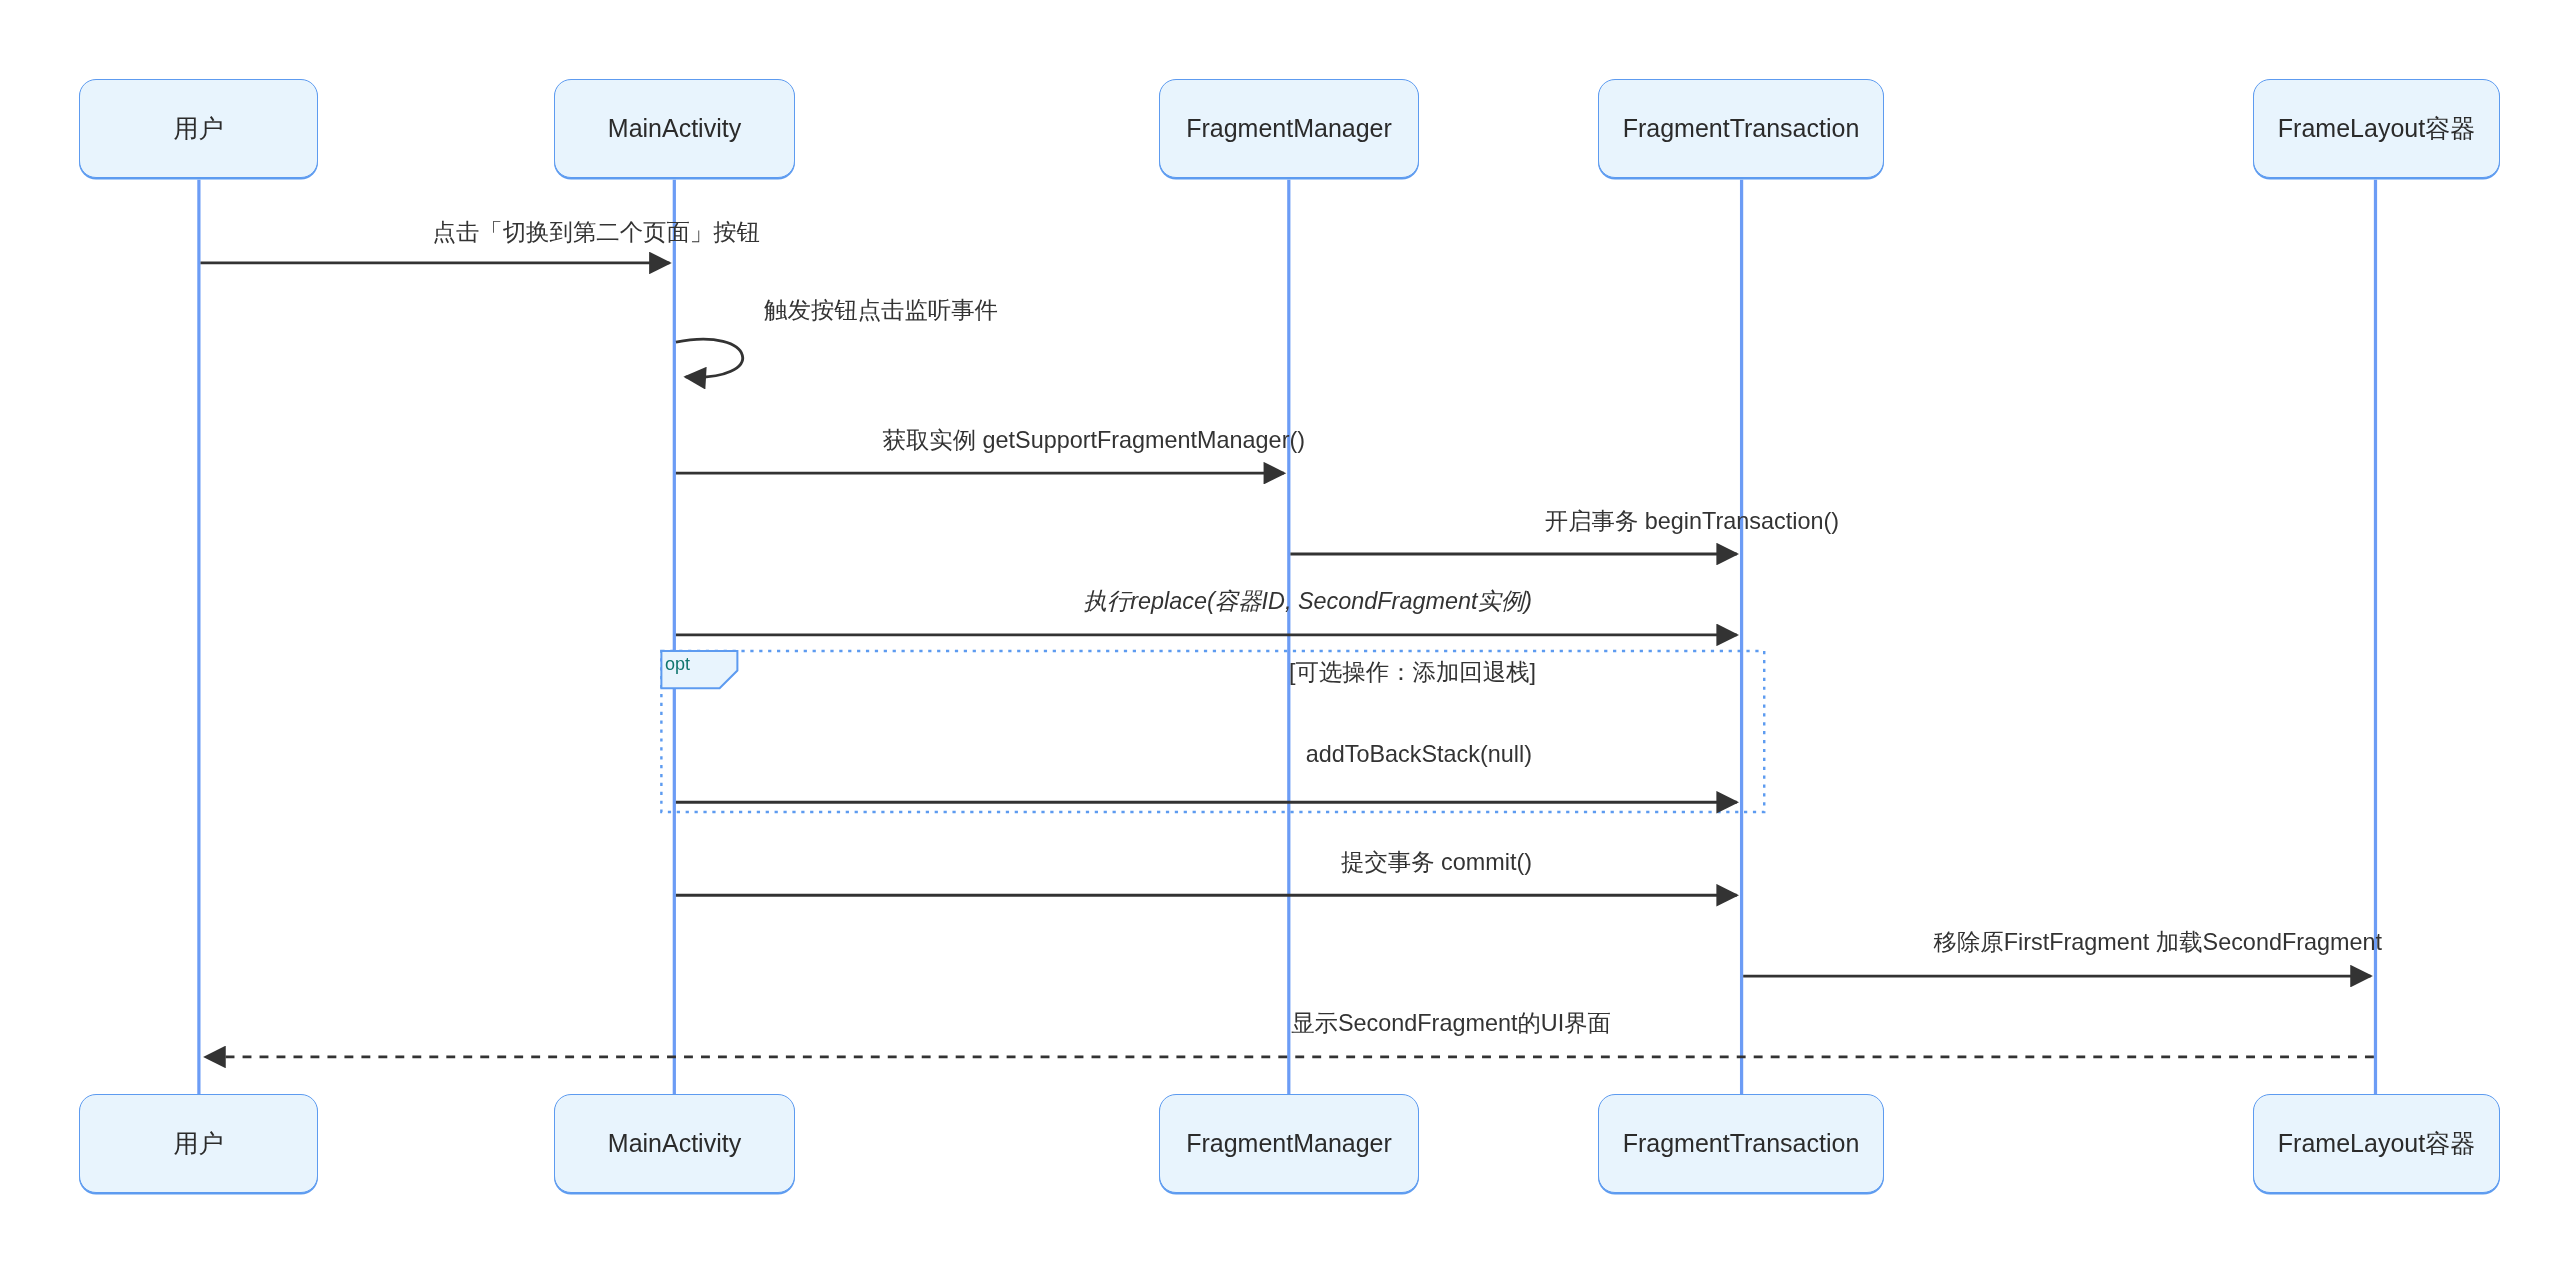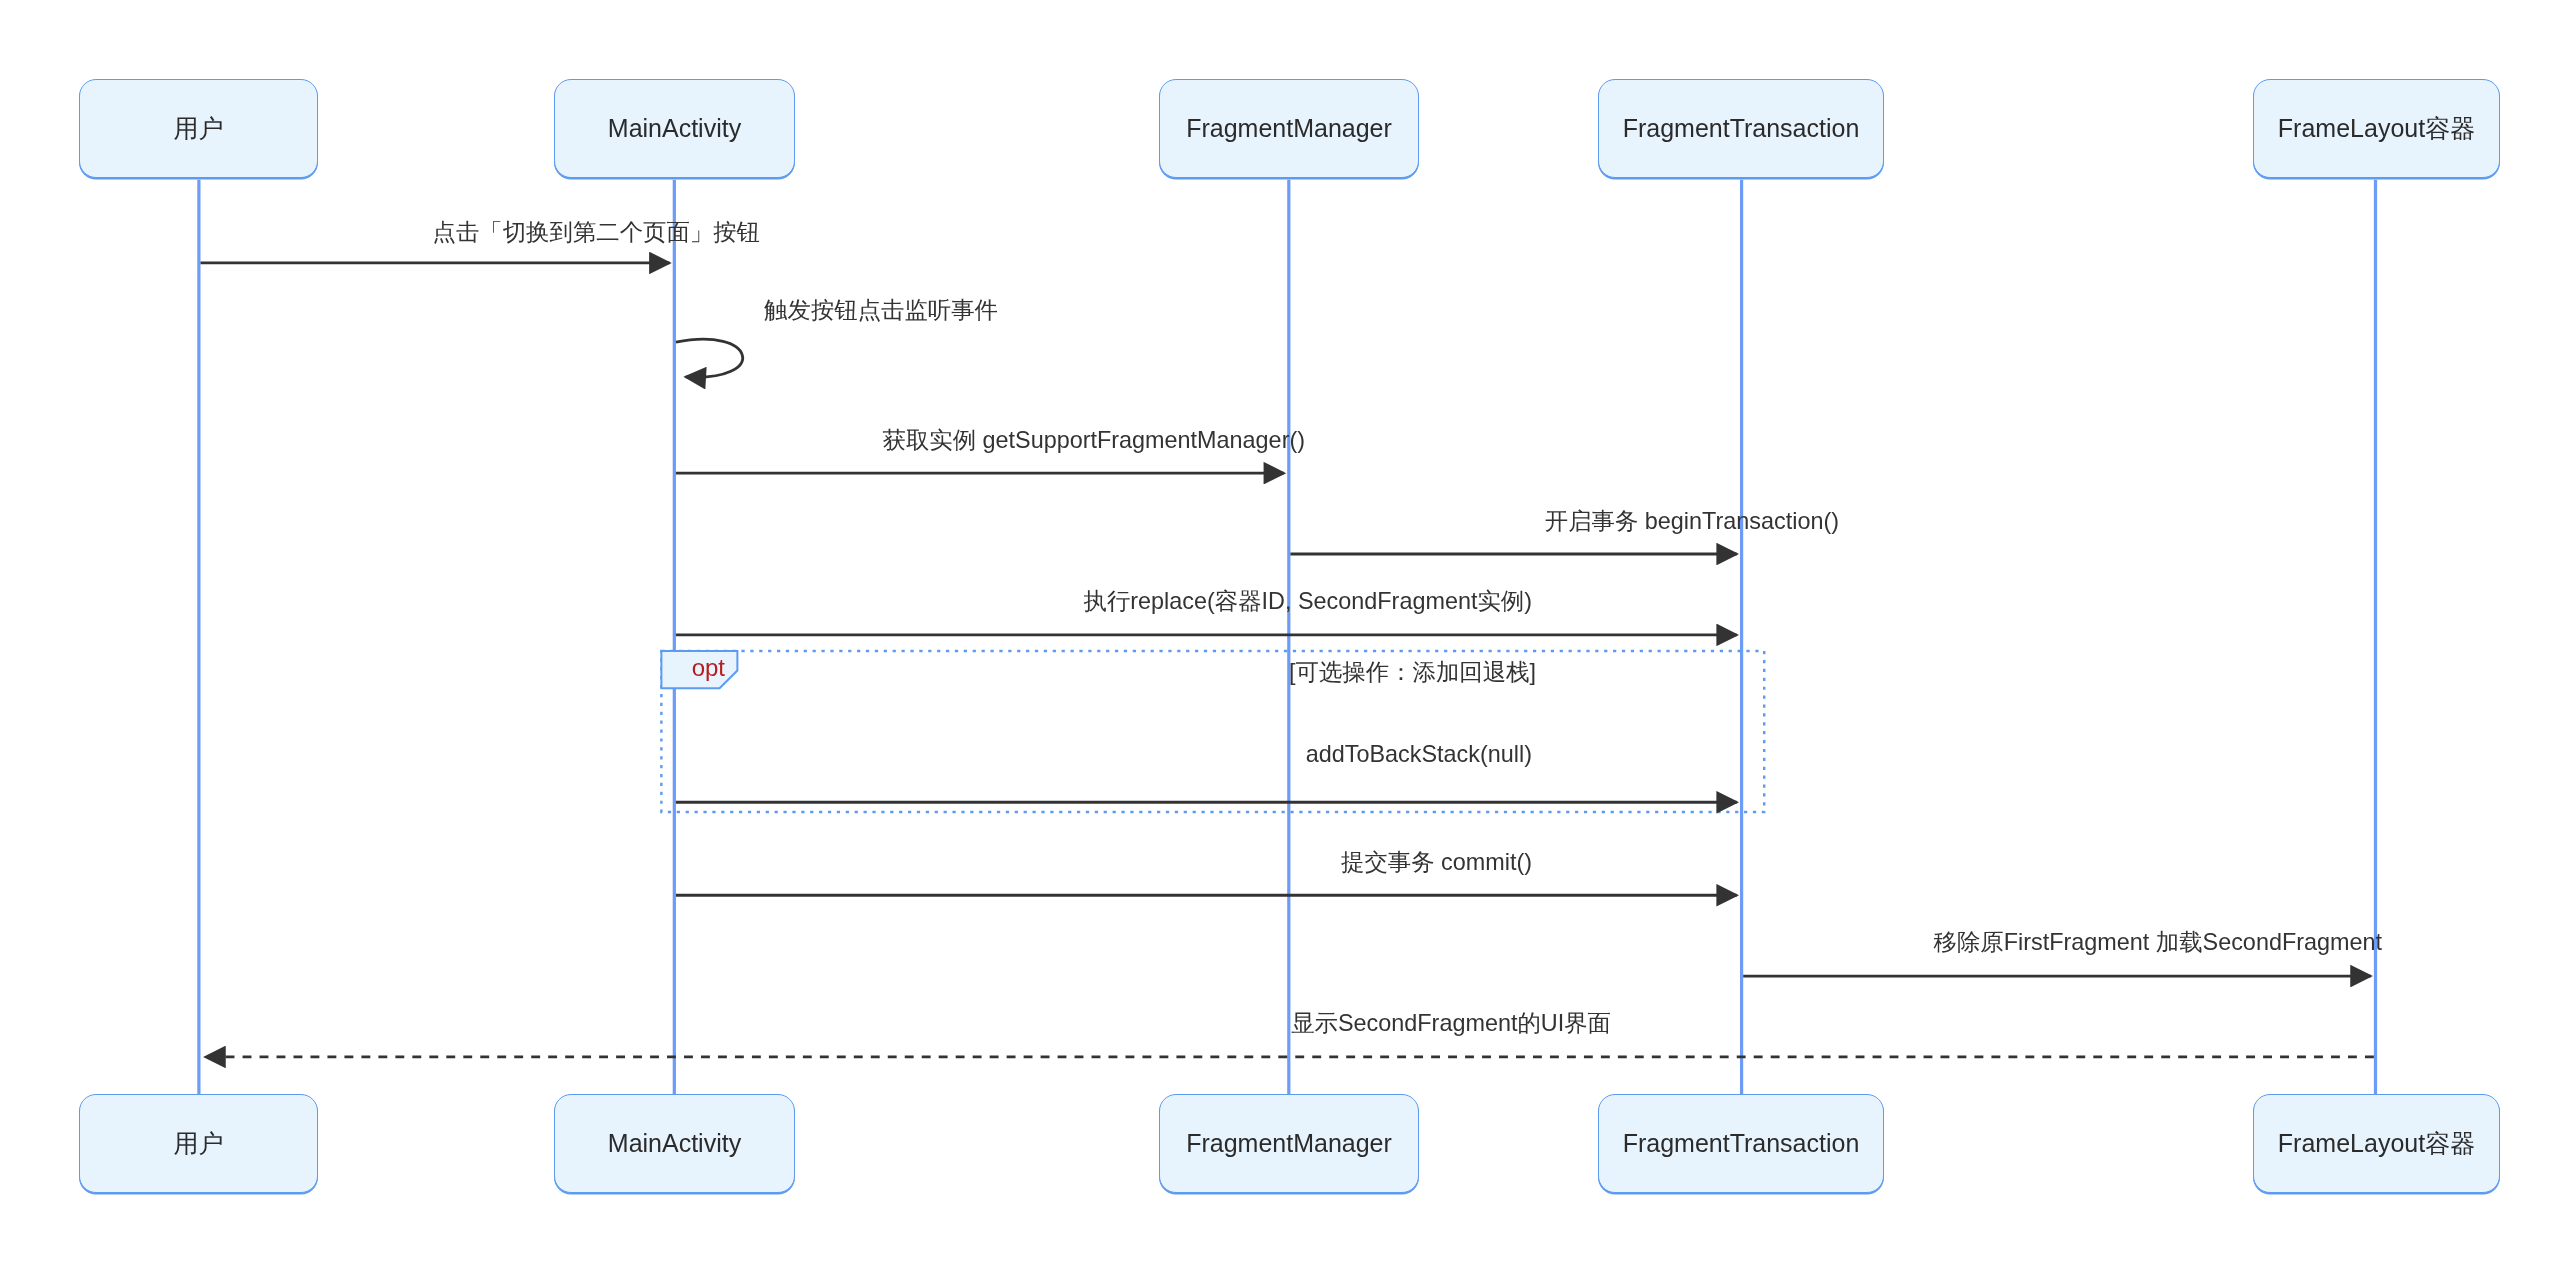--- a/index.html
+++ b/index.html
@@ -13,22 +13,22 @@
     background:#E8F4FD;border:1.6px solid #5D9BF0;border-radius:17px;
     box-shadow:0 1.6px 0 #5d9bf0;
     display:flex;align-items:center;justify-content:center;
     font-size:25px;color:#2b2b2b;box-sizing:border-box;
   }
   .msg{
     position:absolute;text-align:right;font-size:23.4px;color:#333;
     line-height:31px;white-space:nowrap;
   }
   .opt-keyword{
-    position:absolute;left:665px;top:654px;width:60px;text-align:right;
-    font-size:24px;color:#b91c1c;
+    position:absolute;left:665px;top:654px;width:60px;text-align:left;
+    font-size:18px;color:#0f766e;
   }
   .watermark{
     position:absolute;right:14.6px;top:1201px;width:485px;text-align:right;
     font-size:38px;color:#e0e0e0;letter-spacing:1.6px;
     text-shadow:1.6px 1.6px 0.8px rgba(140,140,140,0.30);
   }
 </style>
 </head>
 <body>
 
@@ -90,21 +90,21 @@
       <span>FragmentTransaction</span>
     </div>
   <div class="actor-box" style="left:2253px;top:1094px;width:247px;">
       <span>FrameLayout容器</span>
     </div>
 
   <div class="msg" style="left:113px;top:217px;width:647px;">点击「切换到第二个页面」按钮</div>
   <div class="msg" style="left:658px;top:425px;width:647px;">获取实例 getSupportFragmentManager()</div>
   <div class="msg" style="left:351px;top:295px;width:647px;">触发按钮点击监听事件</div>
   <div class="msg" style="left:1192px;top:506px;width:647px;">开启事务 beginTransaction()</div>
-  <div class="msg" style="left:885px;top:586px;width:647px;">执行replace(容器ID, SecondFragment实例)</div>
+  <div class="msg" style="left:885px;top:586px;width:647px;font-style:italic;">执行replace(容器ID, SecondFragment实例)</div>
   <div class="msg" style="left:889px;top:657px;width:647px;">[可选操作：添加回退栈]</div>
   <div class="msg" style="left:885px;top:739px;width:647px;">addToBackStack(null)</div>
   <div class="msg" style="left:885px;top:847px;width:647px;">提交事务 commit()</div>
   <div class="msg" style="left:1735px;top:927px;width:647px;">移除原FirstFragment 加载SecondFragment</div>
   <div class="msg" style="left:964px;top:1008px;width:647px;">显示SecondFragment的UI界面</div>
 
   <div class="opt-keyword">opt</div>
 
 
 </div>

